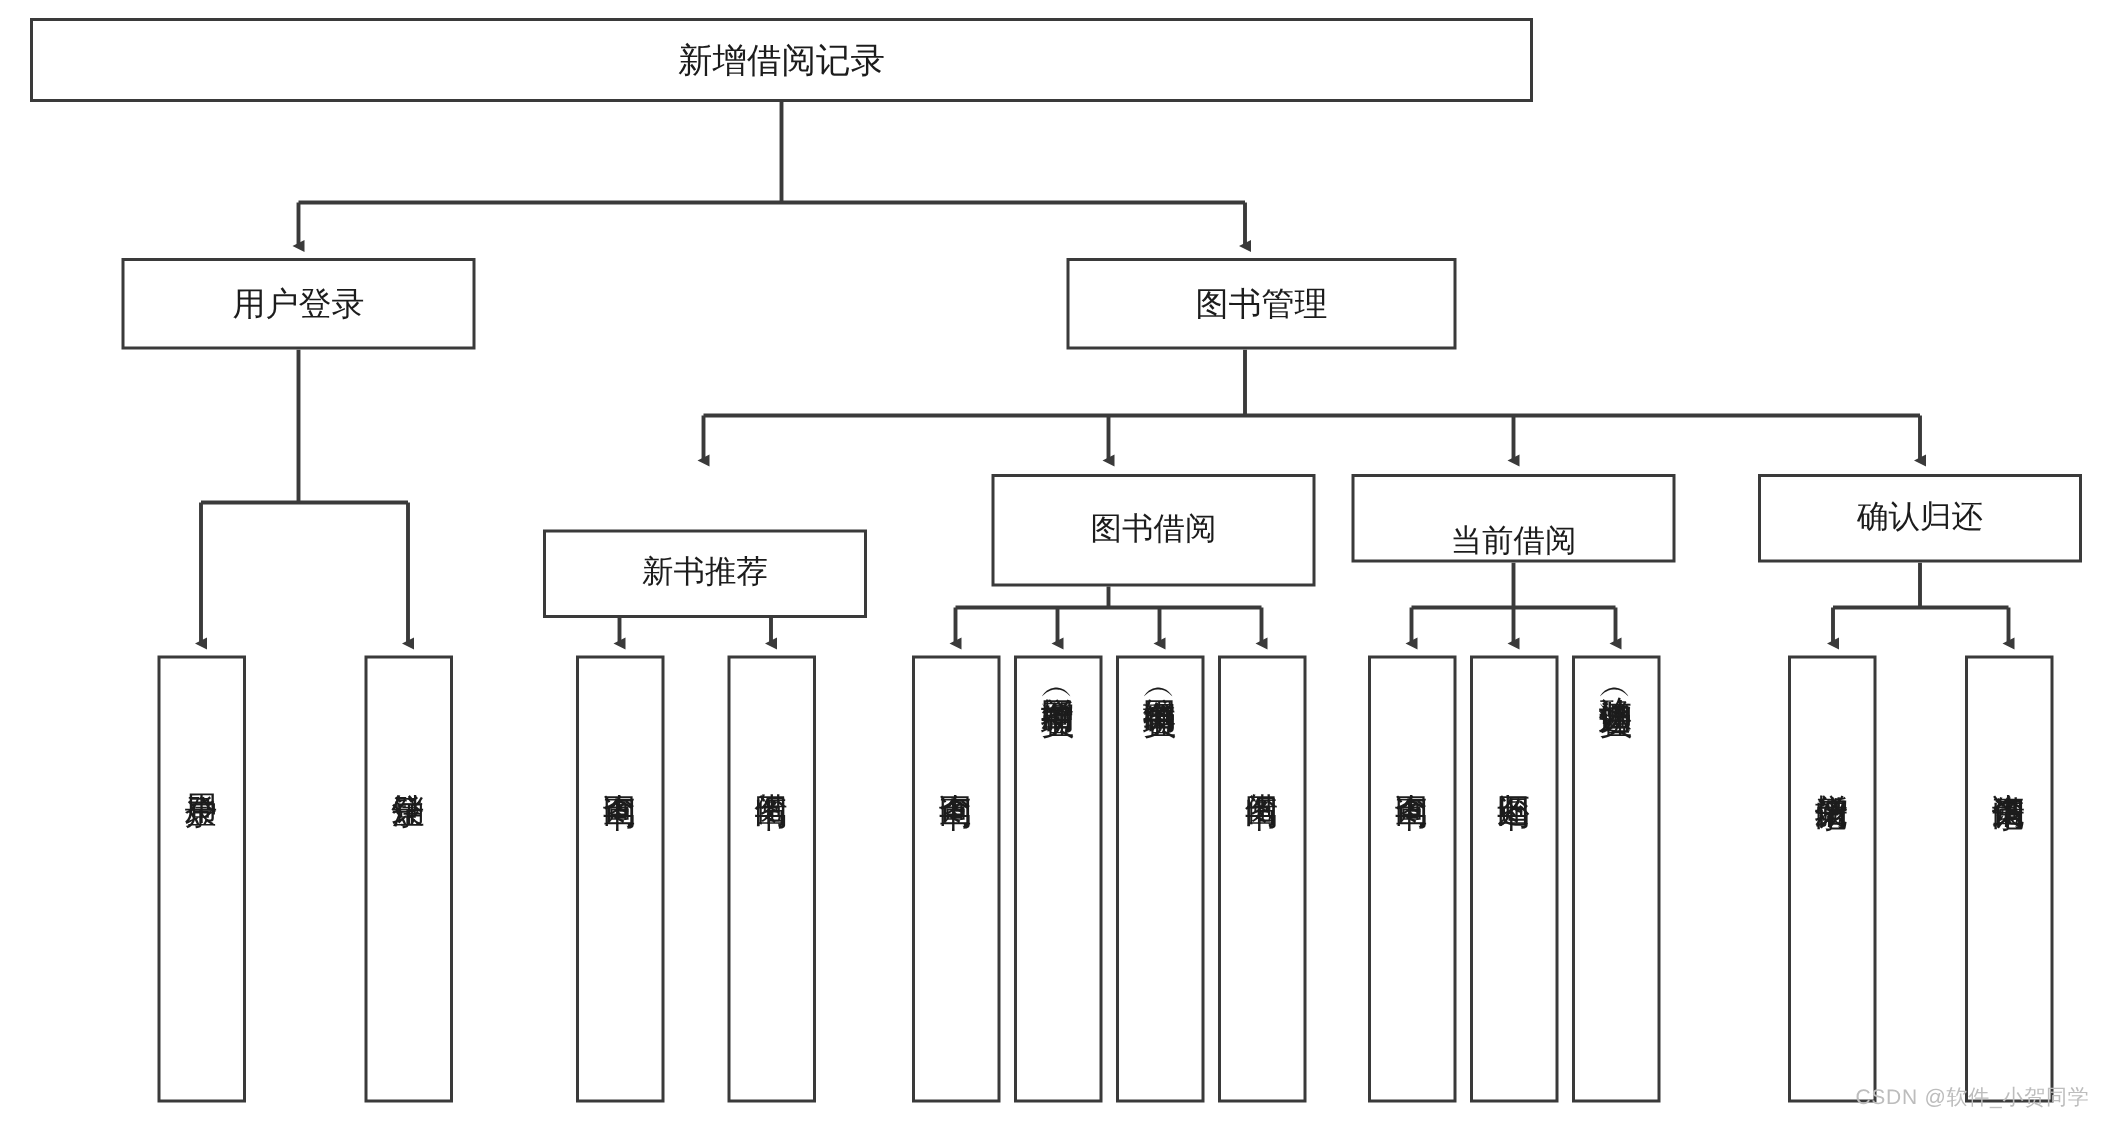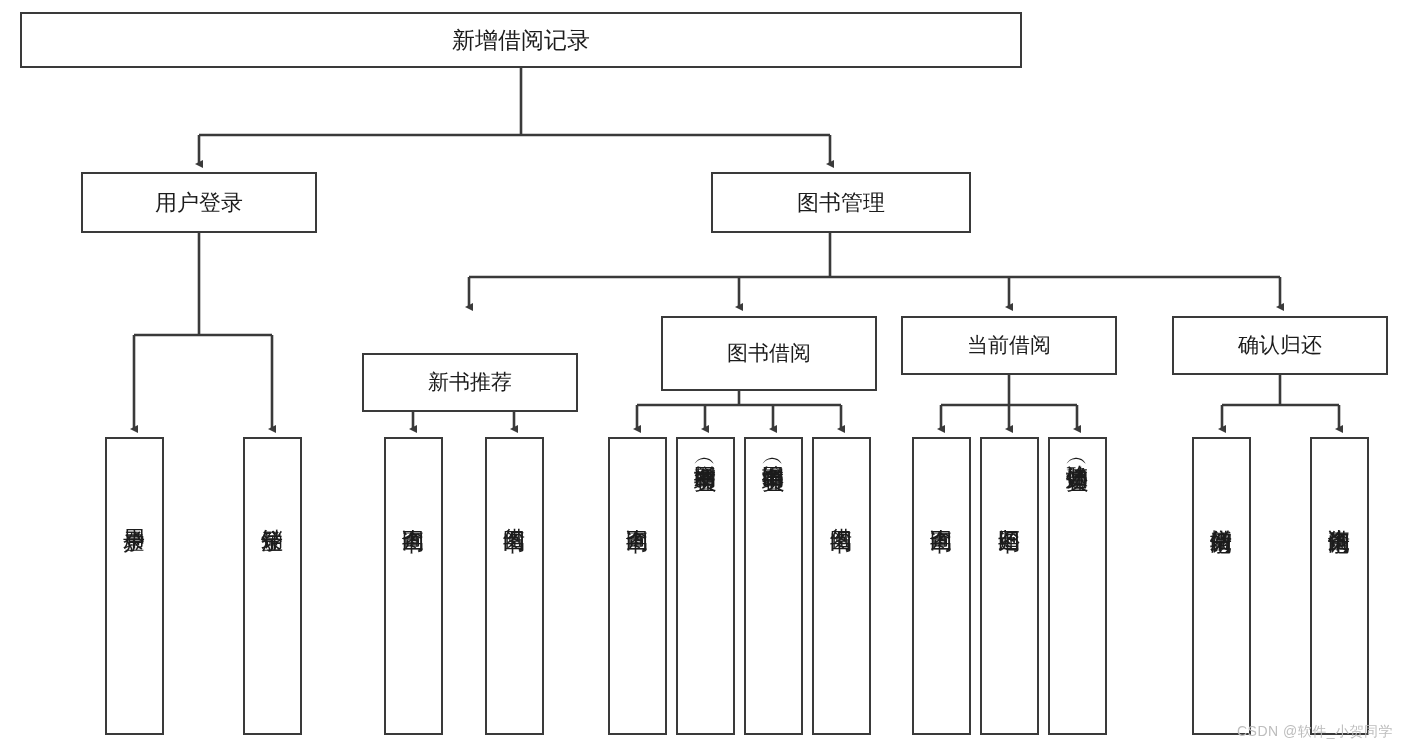--- a/index.html
+++ b/index.html
@@ -137,21 +137,21 @@
   <div class="node lvl2" style="left:711px; top:172px; width:260px; height:61px;">
     <span class="label">图书管理</span>
   </div>
 
   <div class="node lvl3" style="left:362px; top:316px; width:216px; height:59px;margin-top:37px;">
     <span class="label">新书推荐</span>
   </div>
   <div class="node lvl3" style="left:632px; top:316px; width:216px; height:75px;margin-left:29px;">
     <span class="label">图书借阅</span>
   </div>
-  <div class="node lvl3" style="left:901px; top:316px; width:216px; height:59px;">
+  <div class="node lvl3" style="left:901px; top:316px; width:216px; height:59px;align-items:flex-end;">
     <span class="label">当前借阅</span>
   </div>
   <div class="node lvl3" style="left:1172px; top:316px; width:216px; height:59px;">
     <span class="label">确认归还</span>
   </div>
 
   <div class="node leaf mid" style="left:105px; top:437px; width:59px; height:298px;">
     <span class="label">用户登录</span>
   </div>
   <div class="node leaf mid" style="left:243px; top:437px; width:59px; height:298px;">

